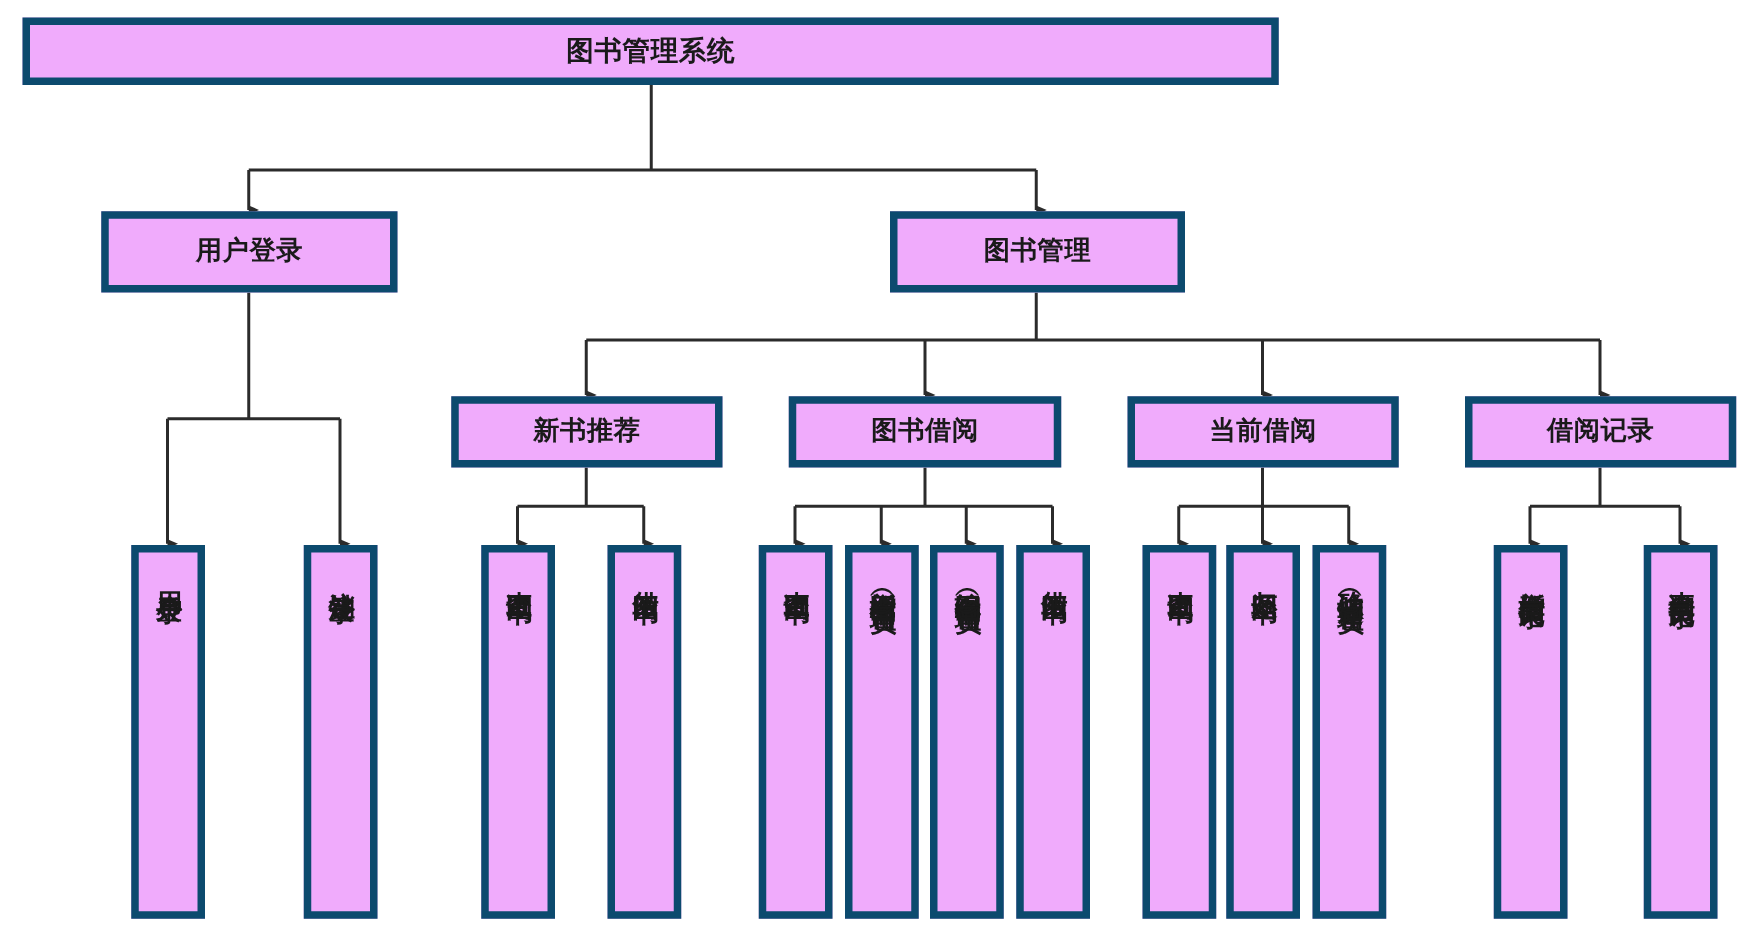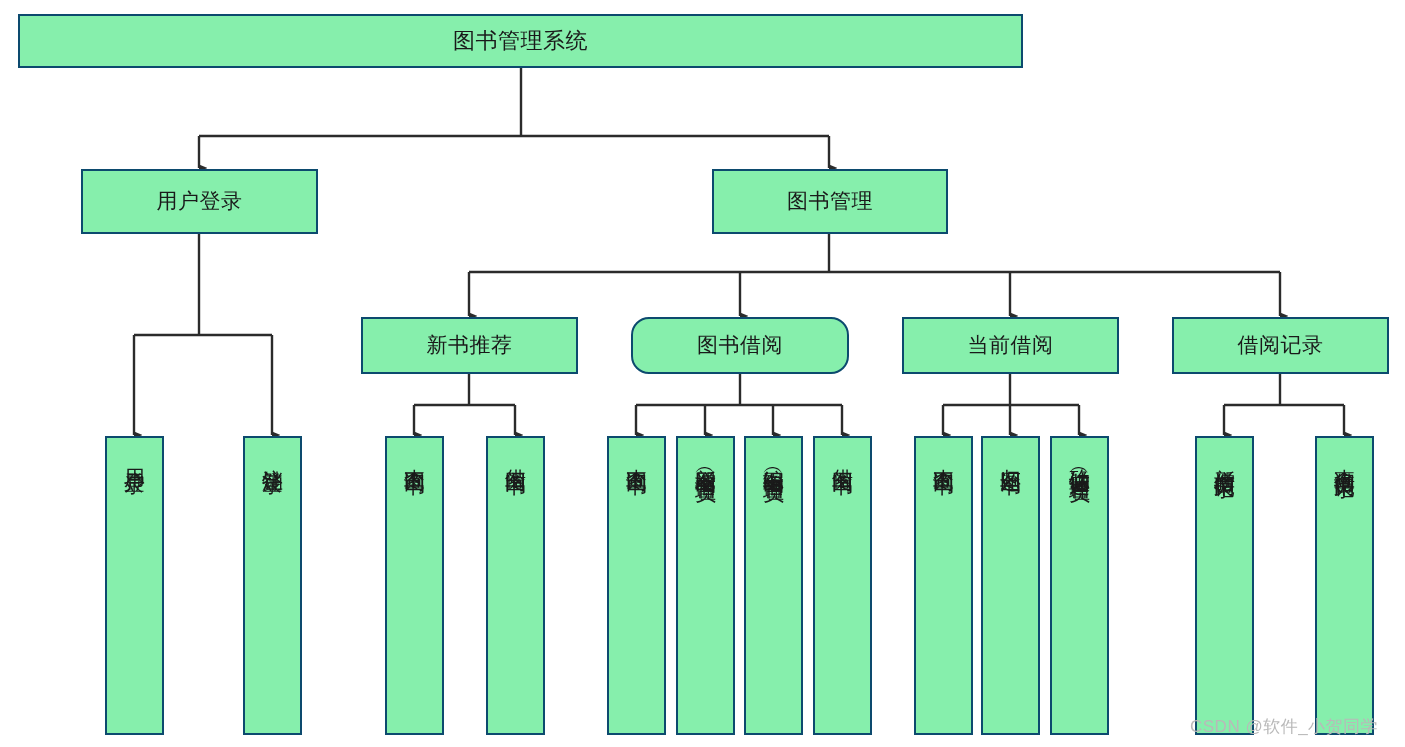--- a/index.html
+++ b/index.html
@@ -21,26 +21,27 @@
     position: absolute;
     left: 0;
     top: 0;
     width: 1405px;
     height: 747px;
     pointer-events: none;
   }
   .node {
     position: absolute;
     box-sizing: border-box;
-    background: #86efac;
-    border: 2px solid #0c4a6e;
+    background: #f0abfc;
+    border: 6px solid #0c4a6e;
     display: flex;
     align-items: center;
     justify-content: center;
     color: #1a1a1a;
+    font-weight: bold;
   }
   .node .label {
     display: block;
     text-align: center;
     line-height: 1.28;
     letter-spacing: 0.5px;
   }
   .node.horizontal .label {
     writing-mode: horizontal-tb;
     font-size: 21px;
@@ -132,21 +133,21 @@
       </div>
       <div class="node horizontal" style="left: 81px; top: 169px; width: 237px; height: 65px;">
         <span class="label">用户登录</span>
       </div>
       <div class="node horizontal" style="left: 712px; top: 169px; width: 236px; height: 65px; align-items: center;">
         <span class="label">图书管理</span>
       </div>
       <div class="node horizontal" style="left: 361px; top: 317px; width: 217px; height: 57px; justify-content: center;">
         <span class="label">新书推荐</span>
       </div>
-      <div class="node horizontal" style="left: 631px; top: 317px; width: 218px; height: 57px; border-radius: 18px;">
+      <div class="node horizontal" style="left: 631px; top: 317px; width: 218px; height: 57px;">
         <span class="label">图书借阅</span>
       </div>
       <div class="node horizontal" style="left: 902px; top: 317px; width: 217px; height: 57px; justify-content: center;">
         <span class="label">当前借阅</span>
       </div>
       <div class="node horizontal" style="left: 1172px; top: 317px; width: 217px; height: 57px; justify-content: center;">
         <span class="label">借阅记录</span>
       </div>
       <div class="node vertical" style="left: 105px; top: 436px; width: 59px; height: 299px;">
         <span class="label">用户登录</span>
@@ -181,14 +182,13 @@
       <div class="node vertical" style="left: 1050px; top: 436px; width: 59px; height: 299px;">
         <span class="label">确认归还（管理员）</span>
       </div>
       <div class="node vertical" style="left: 1195px; top: 436px; width: 59px; height: 299px;">
         <span class="label">新增借阅记录</span>
       </div>
       <div class="node vertical" style="left: 1315px; top: 436px; width: 59px; height: 299px;">
         <span class="label">查询借阅记录</span>
       </div>
     </div>
-  <div class="watermark" style="left: 1190px; top: 715px;">CSDN @软件_小贺同学</div>
 </div>
 
 </body></html>

